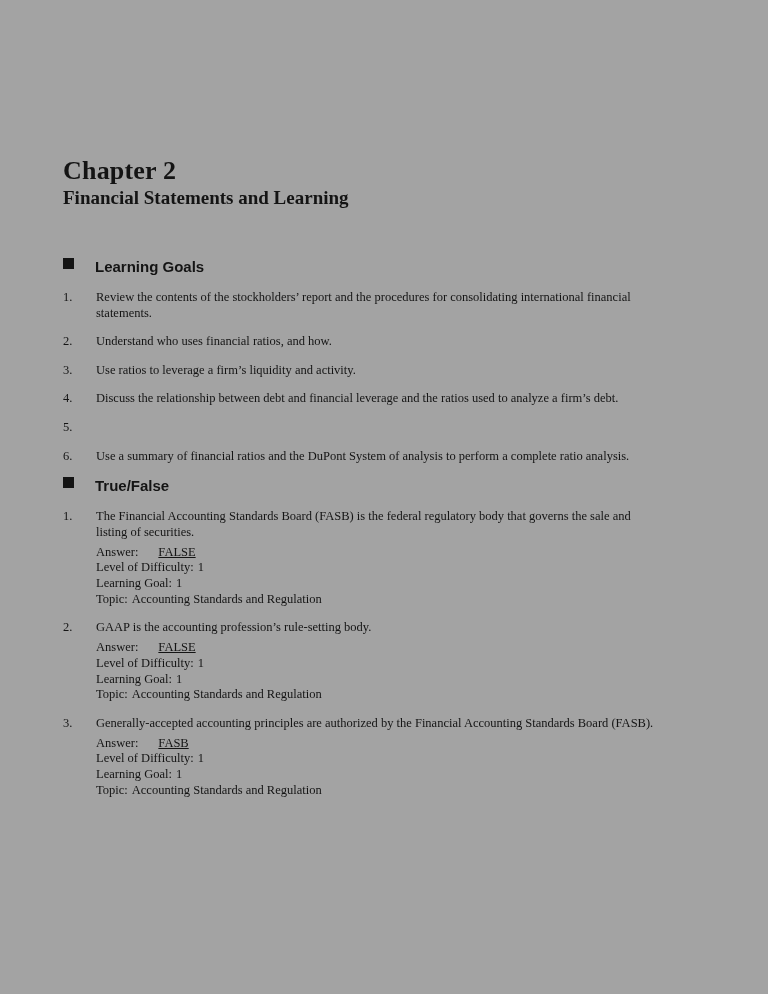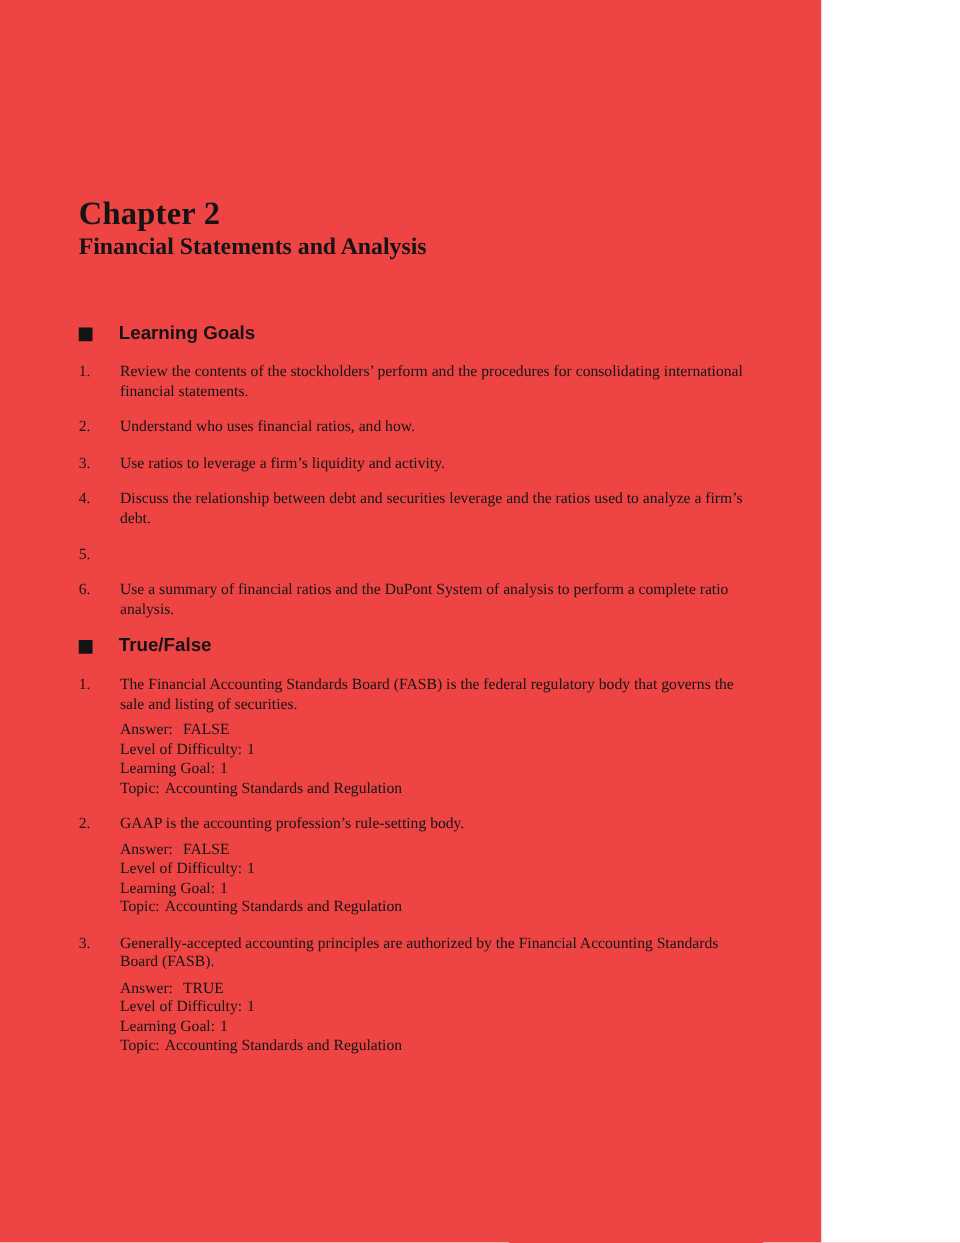--- a/index.html
+++ b/index.html
@@ -1,21 +1,21 @@
 <!DOCTYPE html>
 <html><head>
 <meta charset="utf-8">
 <style>
   * { margin: 0; padding: 0; box-sizing: border-box; }
   html, body { background: #ffffff; }
   .page {
     position: relative;
-    width: 657px;
+    width: 768px;
     height: 994px;
-    background: #ef4444;
+    background: #a3a3a3;
     color: #141414;
     font-family: "Liberation Serif", serif;
     overflow: hidden;
     padding: 157px 60px 0 63px;
   }
   
   .doc-title {
     font-family: "Liberation Serif", serif;
     font-weight: bold;
     font-size: 26px;
@@ -25,21 +25,20 @@
   .doc-subtitle {
     font-family: "Liberation Serif", serif;
     font-weight: bold;
     font-size: 19px;
     line-height: 23px;
     margin-top: 1px;
   }
   
   .section-heading {
     display: flex;
-    align-items: center;
     font-family: "Liberation Sans", sans-serif;
     font-weight: bold;
     font-size: 15px;
     line-height: 18px;
   }
   .section-heading.first { margin-top: 49px; }
   .section-heading.later { margin-top: 12px; }
   .sq-bullet {
     width: 11px;
     height: 11px;
@@ -57,52 +56,52 @@
     line-height: 15.6px;
   }
   .item-num {
     flex: 0 0 33px;
     width: 33px;
   }
   .item-body { flex: 1; max-width: 560px; }
   .item-text { max-width: 560px; }
   .answer-block { margin-top: 4.5px; }
   .answer-block .meta-line { white-space: nowrap; }
-  .ans-val { margin-left: 8px; }
+  .ans-val { margin-left: 20px; text-decoration: underline; }
   .meta-val { margin-left: 4px; }
 </style>
 </head>
 <body>
 
 <div class="page">
 
   <div class="doc-title">Chapter 2</div>
-  <div class="doc-subtitle">Financial Statements and Analysis</div>
+  <div class="doc-subtitle">Financial Statements and Learning</div>
 
   <div class="section-heading first">
     <span class="sq-bullet"></span>
     <span class="heading-text">Learning Goals</span>
   </div>
 
   <div class="list">
     <div class="list-item">
       <div class="item-num">1.</div>
-      <div class="item-body item-text">Review the contents of the stockholders’ perform and the procedures for consolidating international financial statements.</div>
+      <div class="item-body item-text">Review the contents of the stockholders’ report and the procedures for consolidating international financial statements.</div>
     </div>
     <div class="list-item">
       <div class="item-num">2.</div>
       <div class="item-body item-text">Understand who uses financial ratios, and how.</div>
     </div>
     <div class="list-item">
       <div class="item-num">3.</div>
       <div class="item-body item-text">Use ratios to leverage a firm’s liquidity and activity.</div>
     </div>
     <div class="list-item">
       <div class="item-num">4.</div>
-      <div class="item-body item-text">Discuss the relationship between debt and securities leverage and the ratios used to analyze a firm’s debt.</div>
+      <div class="item-body item-text">Discuss the relationship between debt and financial leverage and the ratios used to analyze a firm’s debt.</div>
     </div>
     <div class="list-item">
       <div class="item-num">5.</div>
     </div>
     <div class="list-item">
       <div class="item-num">6.</div>
       <div class="item-body item-text">Use a summary of financial ratios and the DuPont System of analysis to perform a complete ratio analysis.</div>
     </div>
   </div>
 
@@ -154,21 +153,21 @@
         </div>
       </div>
     </div>
 
     <div class="list-item">
       <div class="item-num">3.</div>
       <div class="item-body">
         <div class="item-text">Generally-accepted accounting principles are authorized by the Financial Accounting Standards Board (FASB).</div>
         <div class="answer-block">
           <div class="meta-line">
-            <span>Answer:</span><span class="ans-val">TRUE</span>
+            <span>Answer:</span><span class="ans-val">FASB</span>
           </div>
           <div class="meta-line">
             <span>Level of Difficulty:</span><span class="meta-val">1</span>
           </div>
           <div class="meta-line">
             <span>Learning Goal:</span><span class="meta-val">1</span>
           </div>
           <div class="meta-line">
             <span>Topic:</span><span class="meta-val">Accounting Standards and Regulation</span>
           </div>

